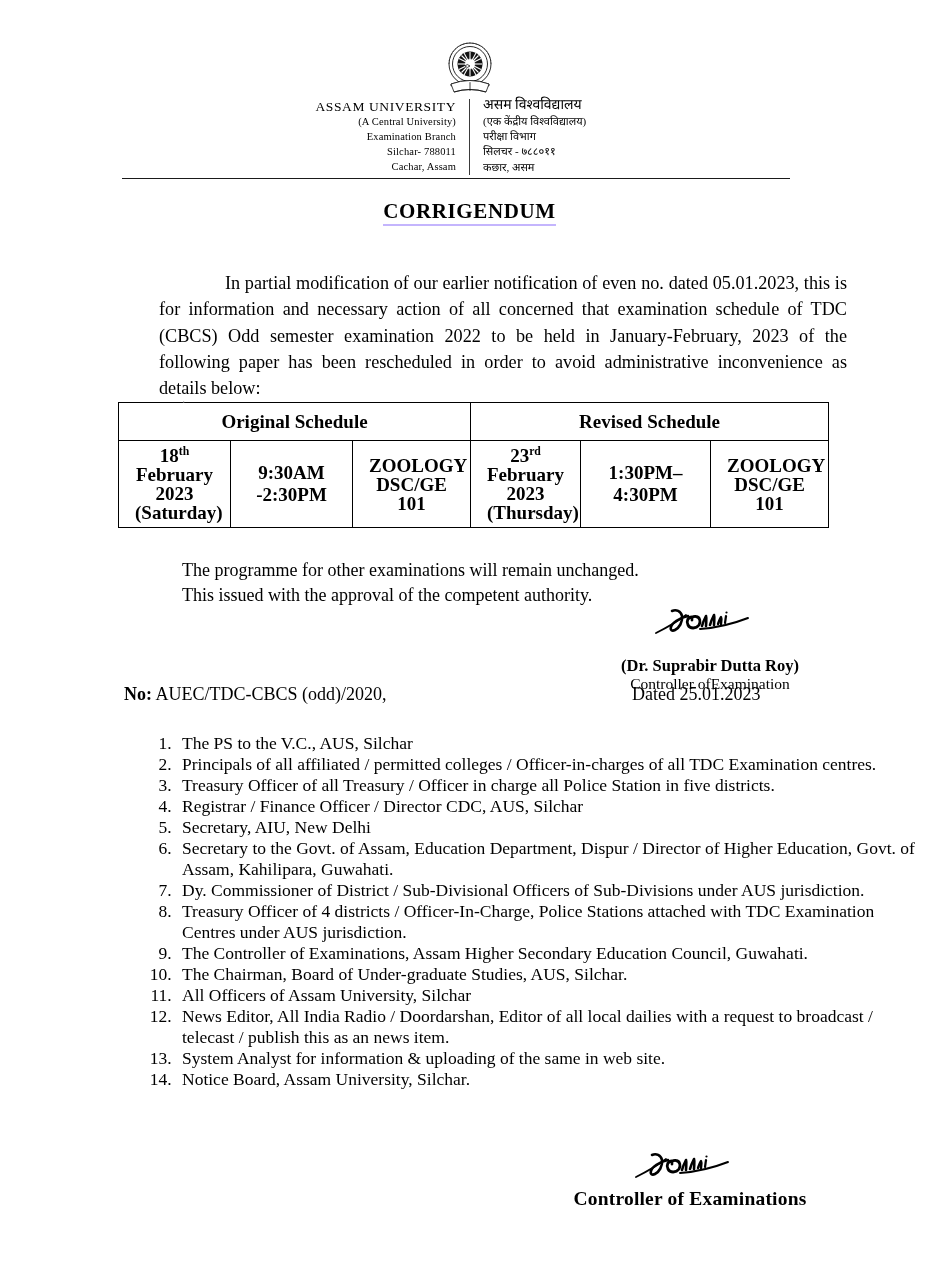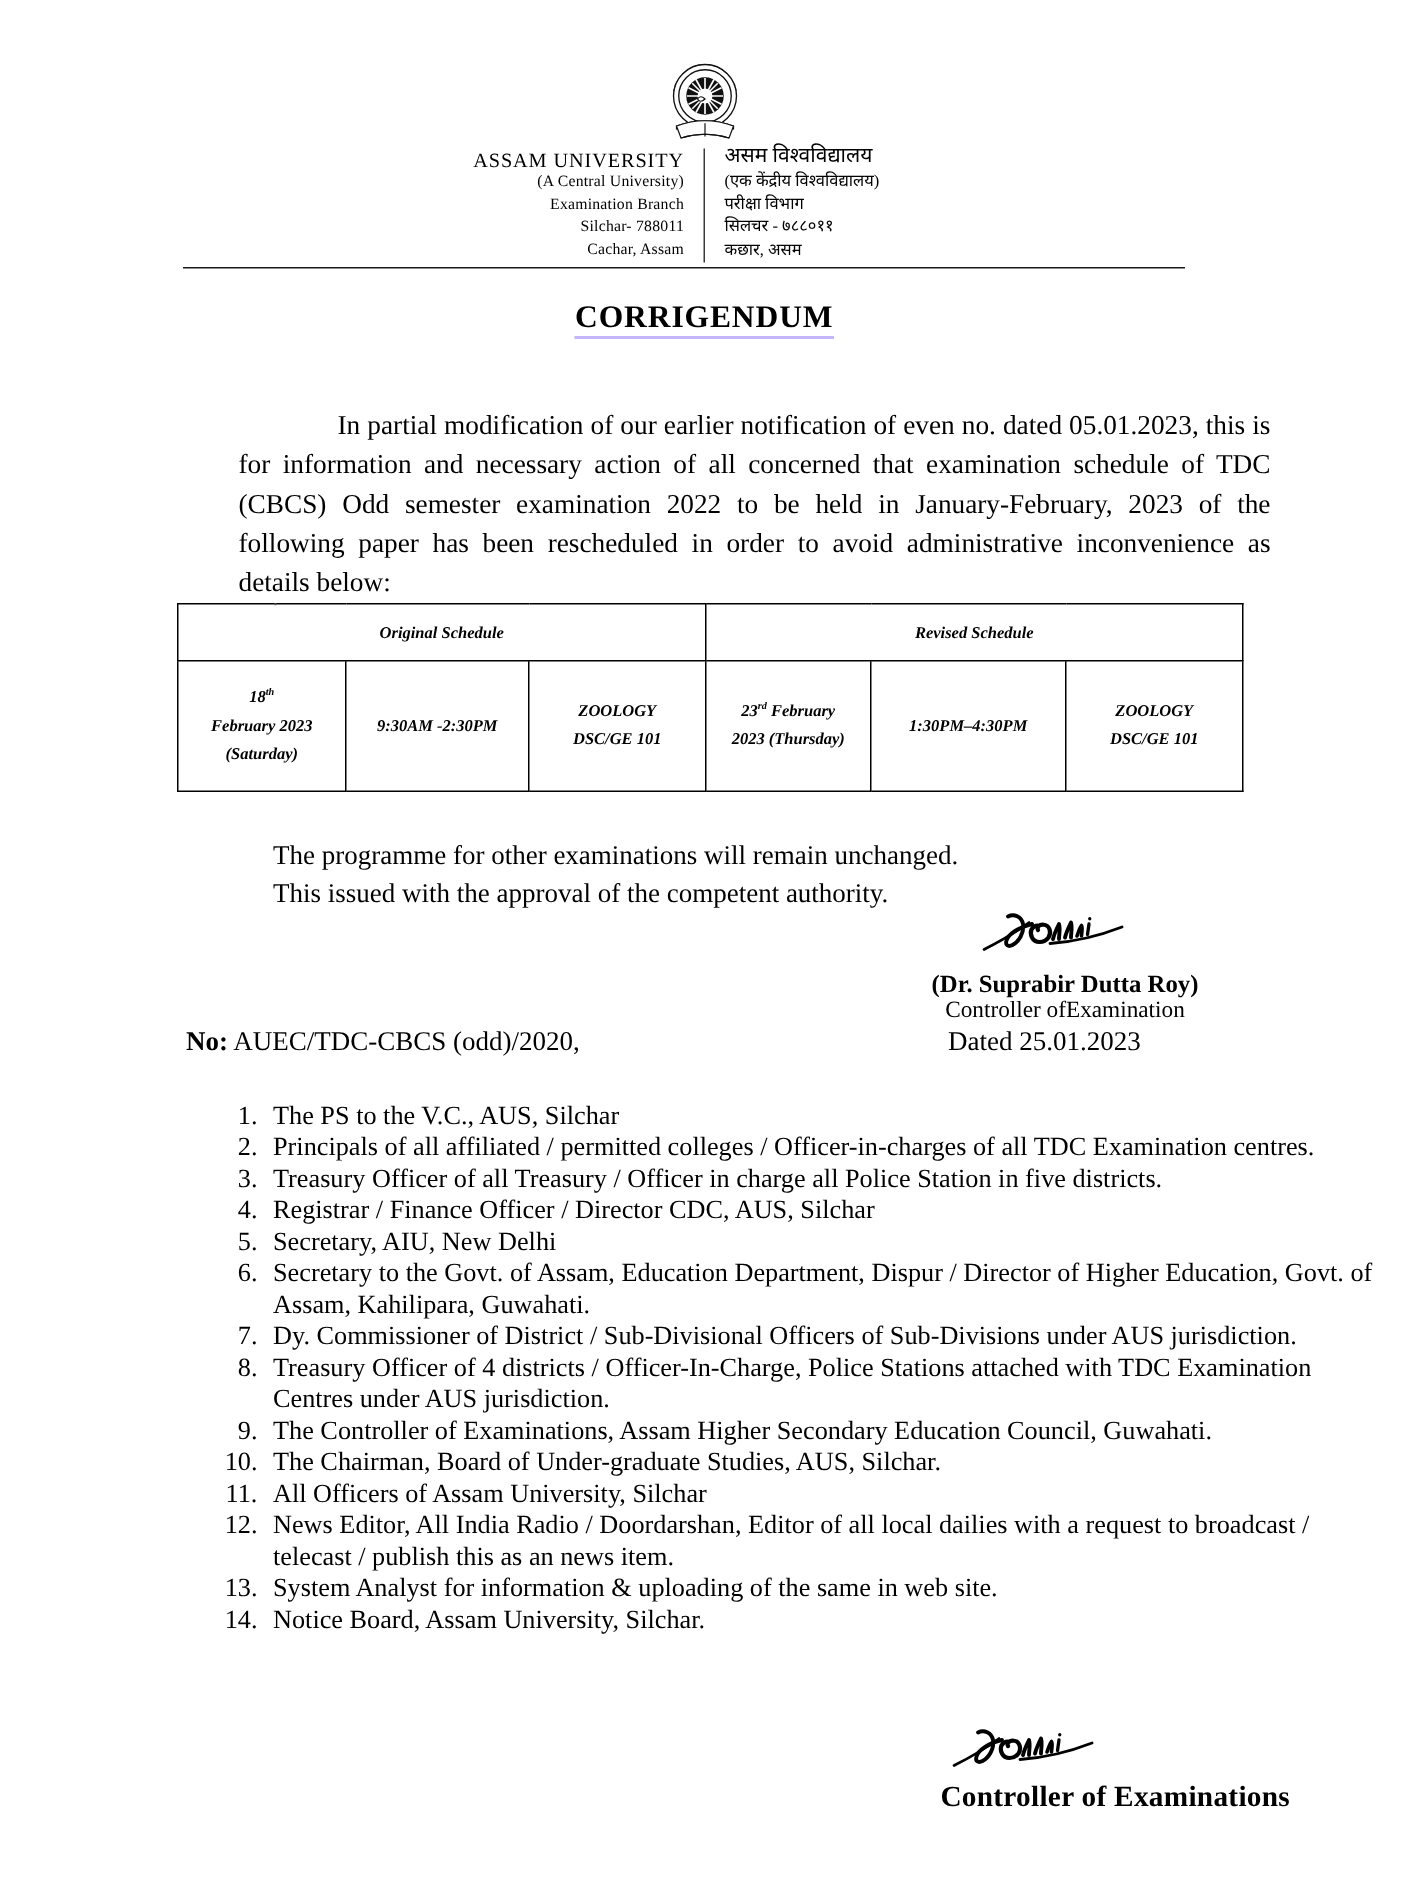--- a/index.html
+++ b/index.html
@@ -134,25 +134,24 @@
     line-height: 1;
     color: #555;
   }
   table.sched {
     border-collapse: collapse;
     width: 710px;
     table-layout: fixed;
   }
   table.sched td {
     border: 1.4px solid #000;
-    font-size: 11px;
+    font-size: 19px;
     font-weight: bold;
     padding: 4px 16px;
     vertical-align: middle;
-    font-style: italic;
   }
   .grp-head {
     text-align: center;
     height: 29px;
     font-size: 16px;
   }
   .col-head {
     text-align: center;
     height: 33px;
   }
@@ -182,21 +181,21 @@
   }
   .sig-img {
     width: 120px;
     height: 36px;
     display: block;
     margin: 0 auto 0 auto;
   }
   .sig-name {
     font-size: 16.5px;
     font-weight: bold;
-    margin-top: 6px;
+    margin-top: 16px;
     line-height: 19px;
   }
   .sig-role {
     font-size: 15.5px;
     line-height: 18px;
   }
 
   
   .refline {
     position: absolute;
@@ -237,21 +236,21 @@
     margin: 0 0 0.5px 0;
     padding-left: 6px;
   }
 
   
   .sig-block-2 {
     position: absolute;
     left: 520px;
     top: 1148px;
     width: 340px;
-    text-align: right;
+    text-align: center;
   }
   .sig-img-2 {
     width: 120px;
     height: 36px;
     display: block;
     margin: 0 auto;
   }
   .sig-title-2 {
     font-size: 19.5px;
     font-weight: bold;

